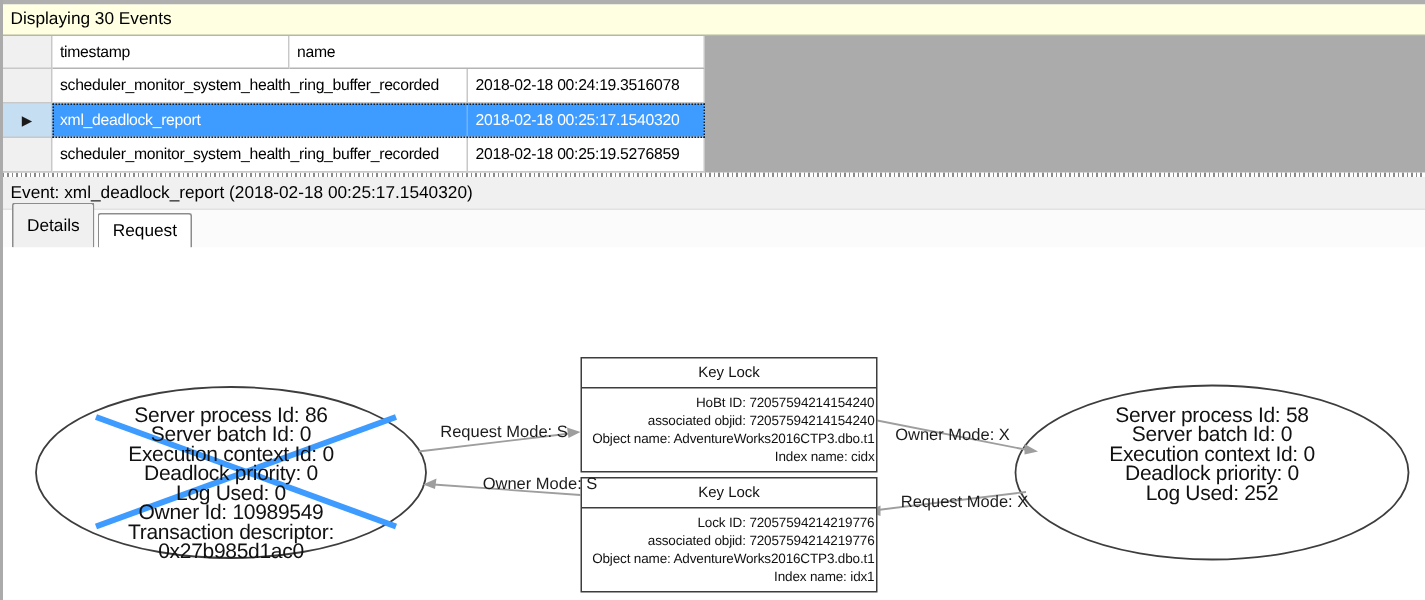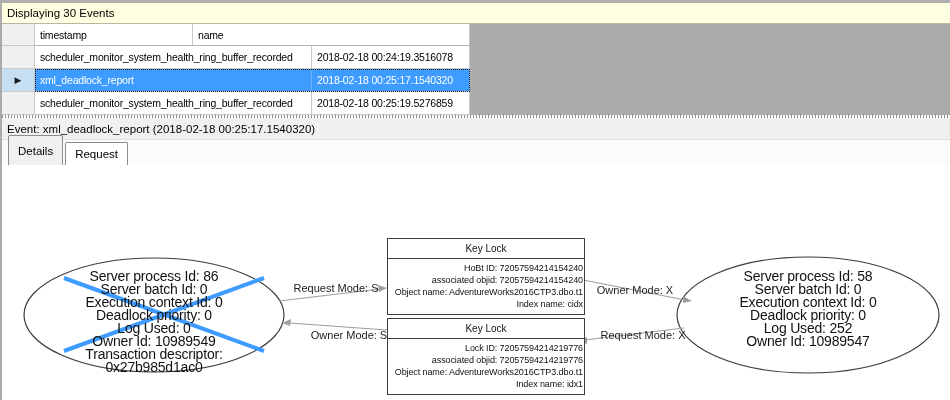--- a/index.html
+++ b/index.html
@@ -155,21 +155,20 @@
       <div>Owner Id: 10989549</div>
       <div>Transaction descriptor: 0x27b985d1ac0</div>
     </div>
 
     <div class="node-text" style="left:696px; top:105px;">
       <div>Server process Id: 58</div>
       <div>Server batch Id: 0</div>
       <div>Execution context Id: 0</div>
       <div>Deadlock priority: 0</div>
       <div>Log Used: 252</div>
-      <div>Owner Id: 10989547</div>
     </div>
 
     <div class="lockbox" style="left:385px; top:73px;">
       <div class="lock-title">Key Lock</div>
       <div class="lock-body">
         <div class="lock-line">HoBt ID: 72057594214154240</div>
         <div class="lock-line">associated objid: 72057594214154240</div>
         <div class="lock-line">Object name: AdventureWorks2016CTP3.dbo.t1</div>
         <div class="lock-line">Index name: cidx</div>
       </div>
@@ -180,17 +179,17 @@
       <div class="lock-body">
         <div class="lock-line">Lock ID: 72057594214219776</div>
         <div class="lock-line">associated objid: 72057594214219776</div>
         <div class="lock-line">Object name: AdventureWorks2016CTP3.dbo.t1</div>
         <div class="lock-line">Index name: idx1</div>
       </div>
     </div>
 
     <div class="edge-label" style="left:334px; top:117px;">Request Mode: S</div>
     <div class="edge-label" style="left:633px; top:119px;">Owner Mode: X</div>
-    <div class="edge-label" style="left:347px; top:152px;margin-top:12px;">Owner Mode: S</div>
+    <div class="edge-label" style="left:358px; top:152px;">Owner Mode: S</div>
     <div class="edge-label" style="left:641px; top:164px;">Request Mode: X</div>
 
   </div>
 </div>
 
 </body></html>

